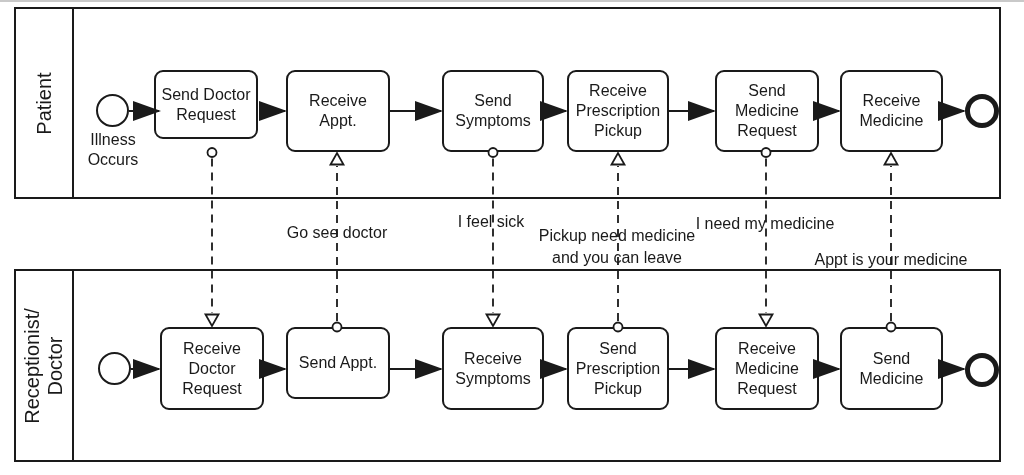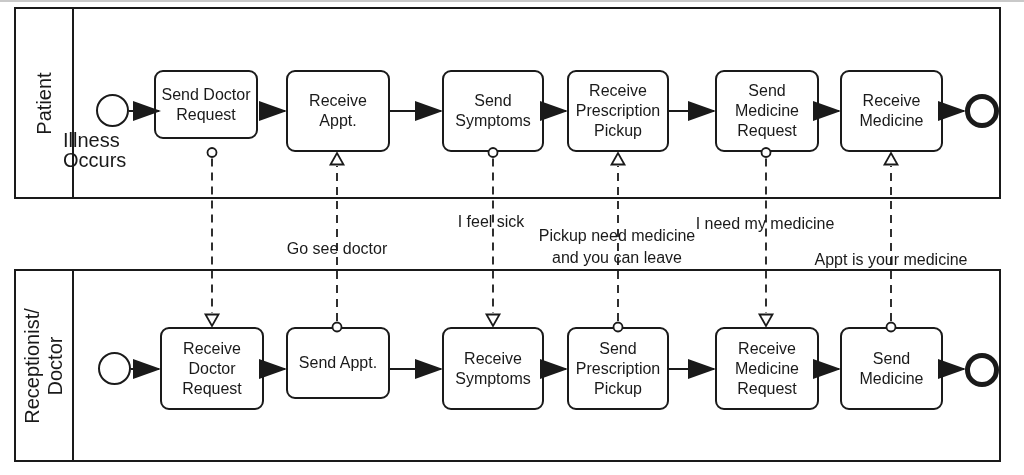--- a/index.html
+++ b/index.html
@@ -46,21 +46,22 @@
   .event{
     position:absolute;
     box-sizing:border-box;
     border-radius:50%;
     background:var(--paper);
   }
   .event.start{border:2.5px solid var(--ink);}
   .event.end{border:5px solid var(--ink);}
   .event-label{
     position:absolute;
-    font-size:20px;line-height:20px;
+    text-align:center;
+    font-size:16px;line-height:20px;
     white-space:pre-line;
   }
   .msg-label{
     position:absolute;
     text-align:center;
     font-size:16px;line-height:22px;
     white-space:pre-line;
   }
   svg.connectors{
     position:absolute;left:0;top:0;
@@ -183,21 +184,21 @@
       <polygon class="msg-end" points="759.5,314.5 772.5,314.5 766,326"></polygon>
     </g>
 
     <g>
       <circle class="msg-end" cx="891" cy="327" r="4.5"></circle>
       <line class="msg" x1="891" y1="321" x2="891" y2="166"></line>
       <polygon class="msg-end" points="884.5,164.5 897.5,164.5 891,153"></polygon>
     </g>
   </svg>
 
-  <div class="msg-label" style="left:261px;top:238px;width:152px">Go see doctor</div>
+  <div class="msg-label" style="left:261px;top:222px;width:152px">Go see doctor</div>
   <div class="msg-label" style="left:416px;top:211px;width:150px">I feel sick</div>
   <div class="msg-label" style="left:527px;top:225px;width:180px">Pickup need medicine
 and you can leave</div>
   <div class="msg-label" style="left:685px;top:213px;width:160px">I need my medicine</div>
   <div class="msg-label" style="left:801px;top:249px;width:180px">Appt is your medicine</div>
 
   <div class="bottom-edge"></div>
 </div>
 
 </body></html>

